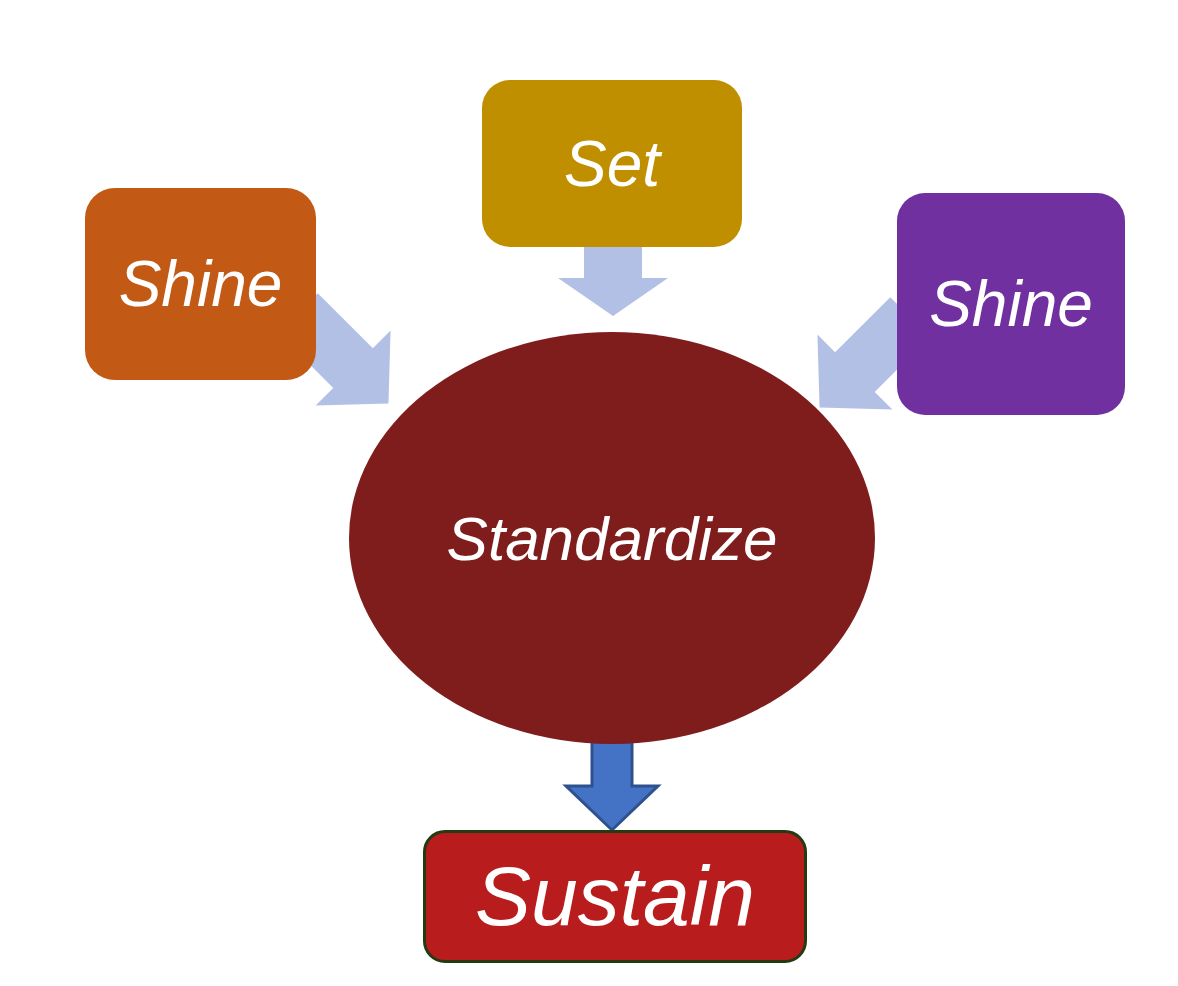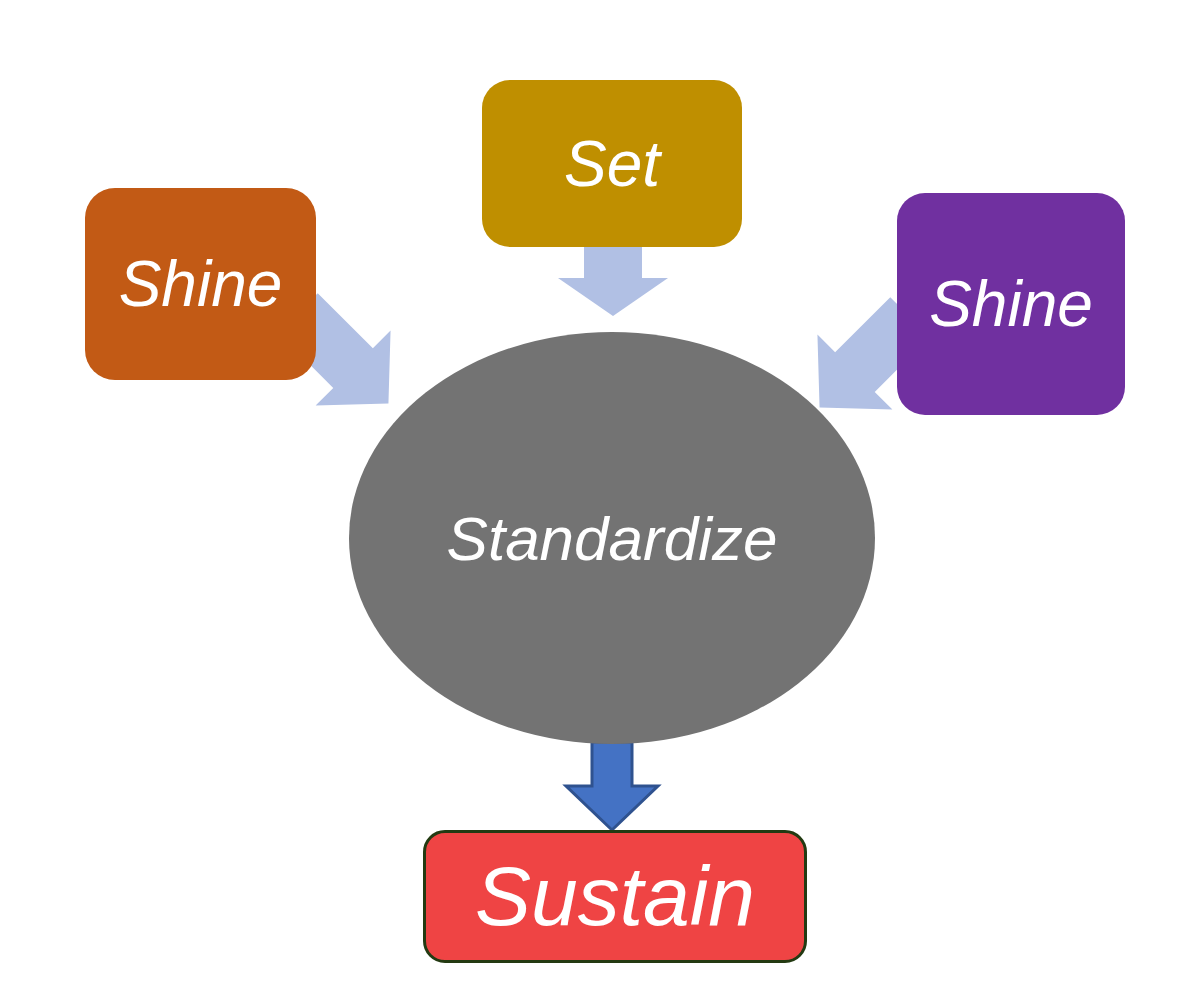--- a/index.html
+++ b/index.html
@@ -83,21 +83,21 @@
   </div>
 
   <div class="node node-set" style="background-color: rgb(191, 143, 0);">
     <span>Set</span>
   </div>
 
   <div class="node node-shine" style="background-color: rgb(112, 48, 160);">
     <span>Shine</span>
   </div>
 
-  <div class="node node-standardize" style="background-color: #737373; align-items: center;">
+  <div class="node node-standardize" style="background-color: #7f1d1d; align-items: center;">
     <span>Standardize</span>
   </div>
 
-  <div class="node node-sustain" style="background-color: #ef4444; border-color: rgb(35, 58, 18);">
+  <div class="node node-sustain" style="background-color: #b91c1c; border-color: rgb(35, 58, 18);">
     <span>Sustain</span>
   </div>
 
 </div>
 
 </body></html>

